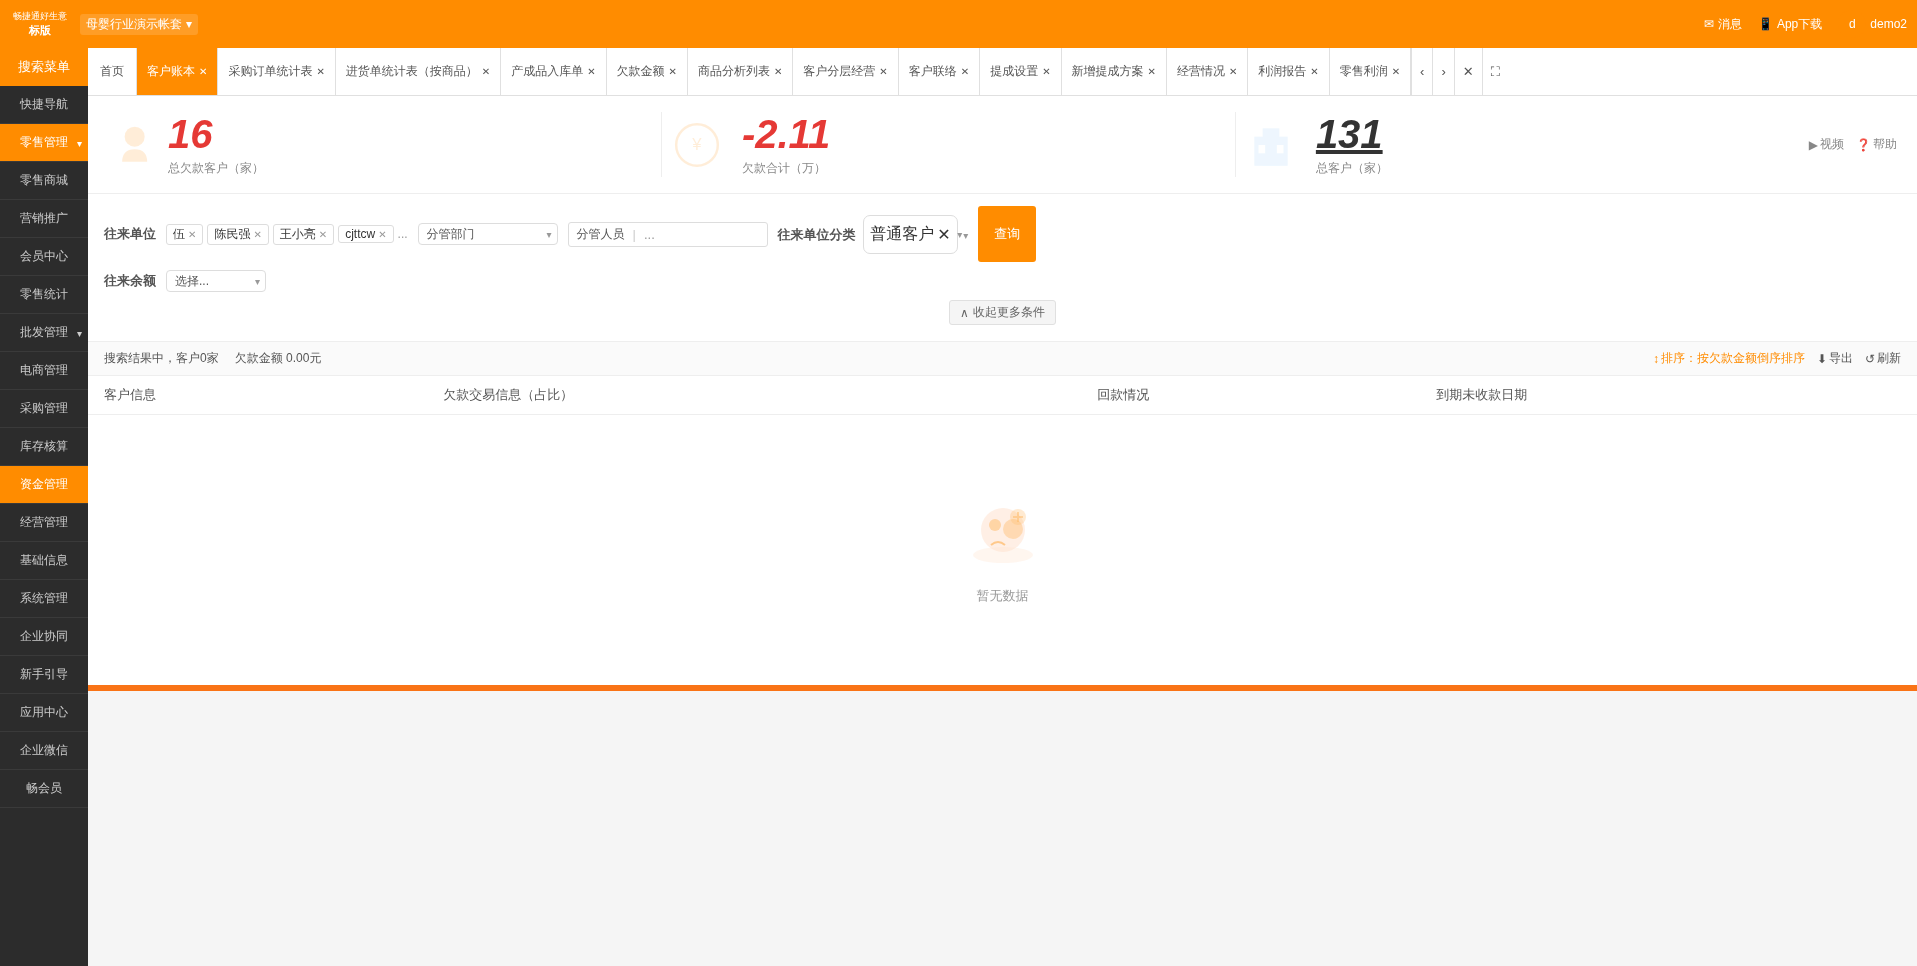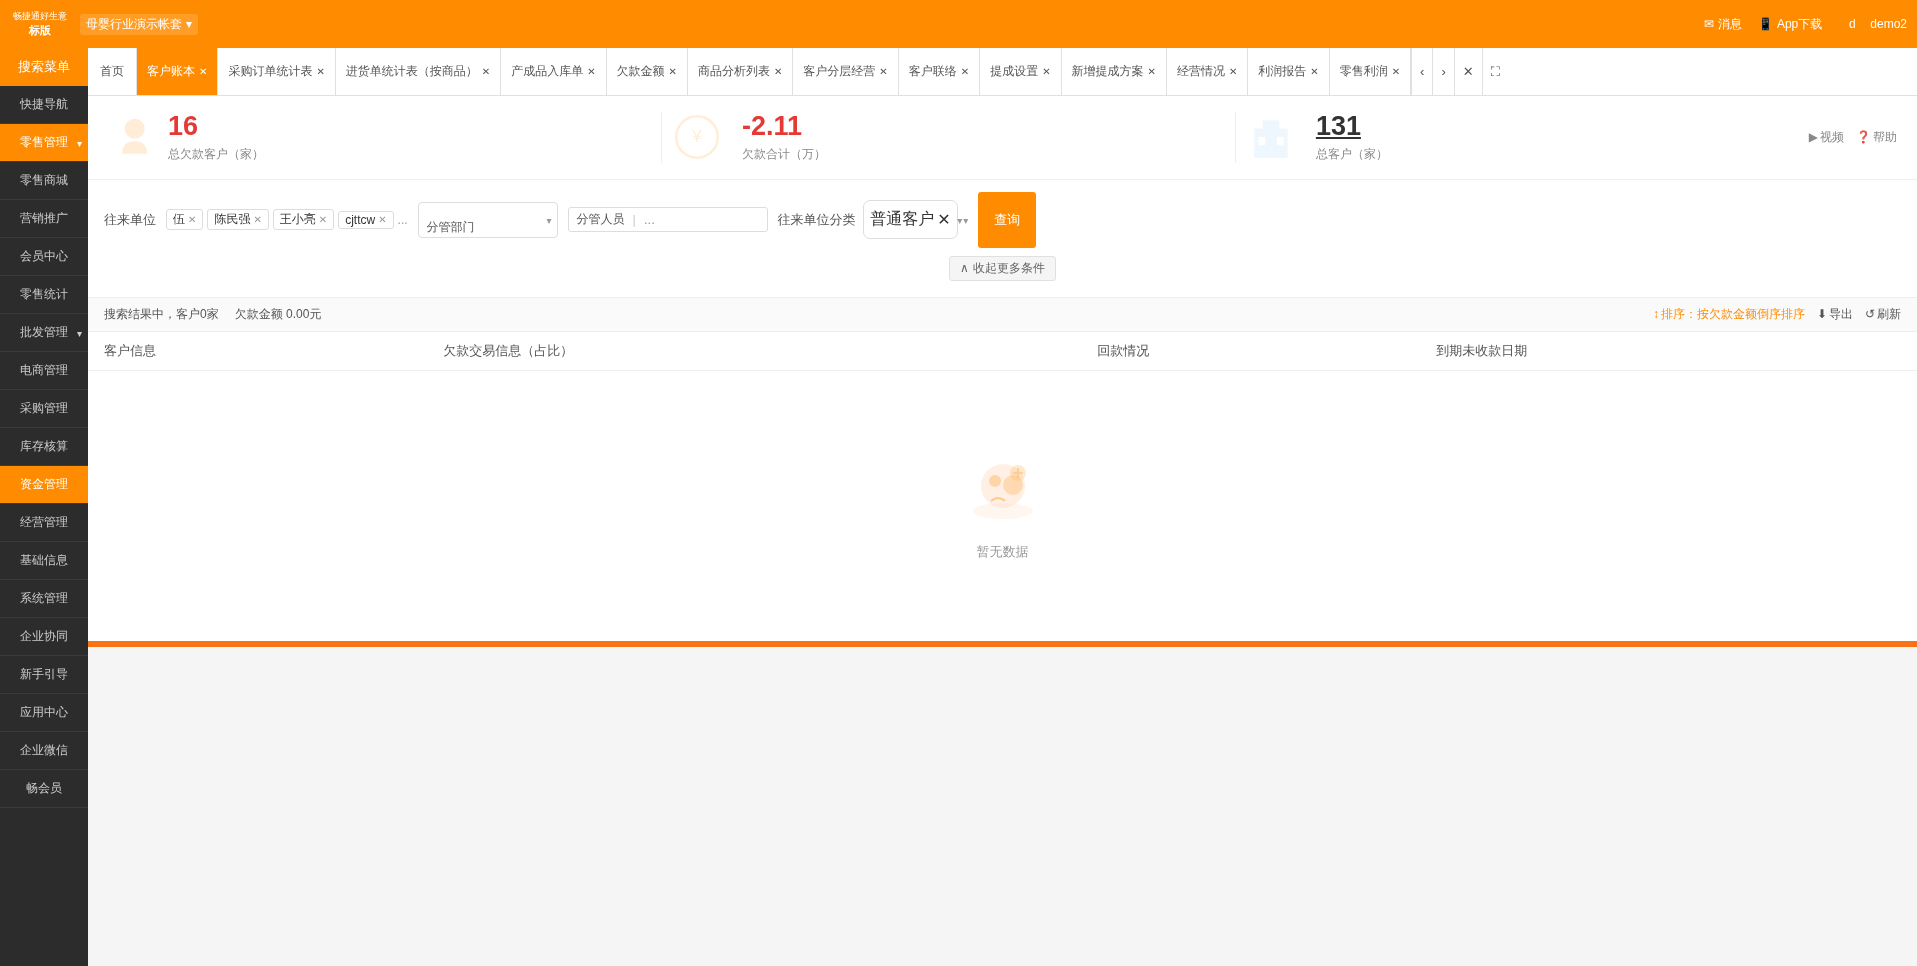--- a/index.html
+++ b/index.html
@@ -33,36 +33,36 @@
     .tab-arrow { padding: 0 8px; cursor: pointer; color: #555; height: 100%; display: flex; align-items: center; border-left: 1px solid #e0e0e0; }
 
     
     .page-content { flex: 1; overflow-y: auto; background: #f5f5f5; }
 
     
     .stats-row { background: white; display: flex; padding: 16px 20px; gap: 0; border-bottom: 1px solid #eee; align-items: center; }
     .stat-block { display: flex; flex-direction: column; align-items: flex-start; flex: 1; position: relative; padding-left: 60px; }
     .stat-block + .stat-block { border-left: 1px solid #eee; padding-left: 80px; }
     .stat-icon { position: absolute; left: 10px; top: 50%; transform: translateY(-50%); width: 50px; height: 50px; opacity: 0.15; }
-    .stat-value { font-size: 27px; font-weight: bold; line-height: 1.1; }
+    .stat-value { font-size: 40px; font-weight: bold; line-height: 1.1; font-style: italic; }
     .stat-value.red { color: #e53935; }
     .stat-value.black { color: #333; text-decoration: underline; }
     .stat-label { font-size: 12px; color: #888; margin-top: 4px; }
     .stat-right-links { margin-left: auto; display: flex; gap: 12px; align-items: center; font-size: 12px; color: #888; }
     .stat-right-links span { cursor: pointer; display: flex; align-items: center; gap: 2px; }
 
     
     .filter-area { background: white; padding: 12px 16px; border-bottom: 1px solid #eee; }
     .filter-row { display: flex; align-items: center; gap: 10px; flex-wrap: wrap; margin-bottom: 8px; }
-    .filter-label { color: #555; font-size: 13px; white-space: nowrap; }
+    .filter-label { color: #555; font-size: 13px; white-space: nowrap; font-weight: bold; }
     .filter-tags { display: flex; gap: 4px; flex-wrap: wrap; align-items: center; }
     .filter-tag { background: #fff; border: 1px solid #ddd; border-radius: 3px; padding: 1px 6px; font-size: 12px; display: flex; align-items: center; gap: 3px; }
     .filter-tag .tag-close { color: #999; cursor: pointer; font-size: 10px; }
     .filter-more { color: #999; cursor: pointer; font-size: 12px; }
-    .filter-select { border: 1px solid #ddd; border-radius: 4px; padding: 17px 24px 3px 8px; font-size: 12px; background: white; cursor: pointer; appearance: none; color: #555; position: relative; min-width: 140px; }
+    .filter-select { border: 1px solid #ddd; border-radius: 4px; padding: 3px 24px 3px 8px; font-size: 12px; background: white; cursor: pointer; appearance: none; color: #555; position: relative; min-width: 140px; }
     .filter-select-wrap { position: relative; display: inline-block; }
     .filter-select-wrap::after { content: '▾'; position: absolute; right: 6px; top: 50%; transform: translateY(-50%); font-size: 10px; color: #999; pointer-events: none; }
     .filter-person-dots { color: #999; cursor: pointer; }
     .filter-collapse { background: #f5f5f5; border: 1px solid #e0e0e0; border-radius: 3px; padding: 3px 10px; font-size: 12px; color: #666; cursor: pointer; display: flex; align-items: center; gap: 4px; margin: 4px auto; width: fit-content; }
     .filter-classify-tag { background: #fff; border: 1px solid #ddd; border-radius: 7px; padding: 8px 6px; font-size: 16px; display: flex; align-items: center; gap: 3px; }
     .search-btn { background: #ff8c00; color: white; border: none; border-radius: 3px; padding: 19px 16px; font-size: 13px; cursor: pointer; white-space: nowrap; }
 
     
     .results-bar { display: flex; align-items: flex-start; justify-content: space-between; padding: 8px 16px; background: #fafafa; border-bottom: 1px solid #eee; font-size: 12px; color: #555; }
     .results-bar-left { display: flex; gap: 16px; }
@@ -331,20 +331,28 @@
               <div class="filter-classify-tag" style="display:inline-flex;">
                 <span>普通客户</span>
                 <span class="tag-close">✕</span>
               </div>
               <span style="color:#999;font-size:10px;margin-left:2px;cursor:pointer;">▾</span>
             </div>
 
             <button class="search-btn">查询</button>
           </div>
 
+          <div class="filter-row">
+            <span class="filter-label">往来余额</span>
+            <div class="filter-select-wrap">
+              <select class="filter-select" style="min-width:100px;">
+                <option>选择...</option>
+              </select>
+            </div>
+          </div>
 
           <div style="text-align:center;">
             <div class="filter-collapse">
               <span>∧</span>
               <span>收起更多条件</span>
             </div>
           </div>
         </div>
 
         <div class="results-bar">

